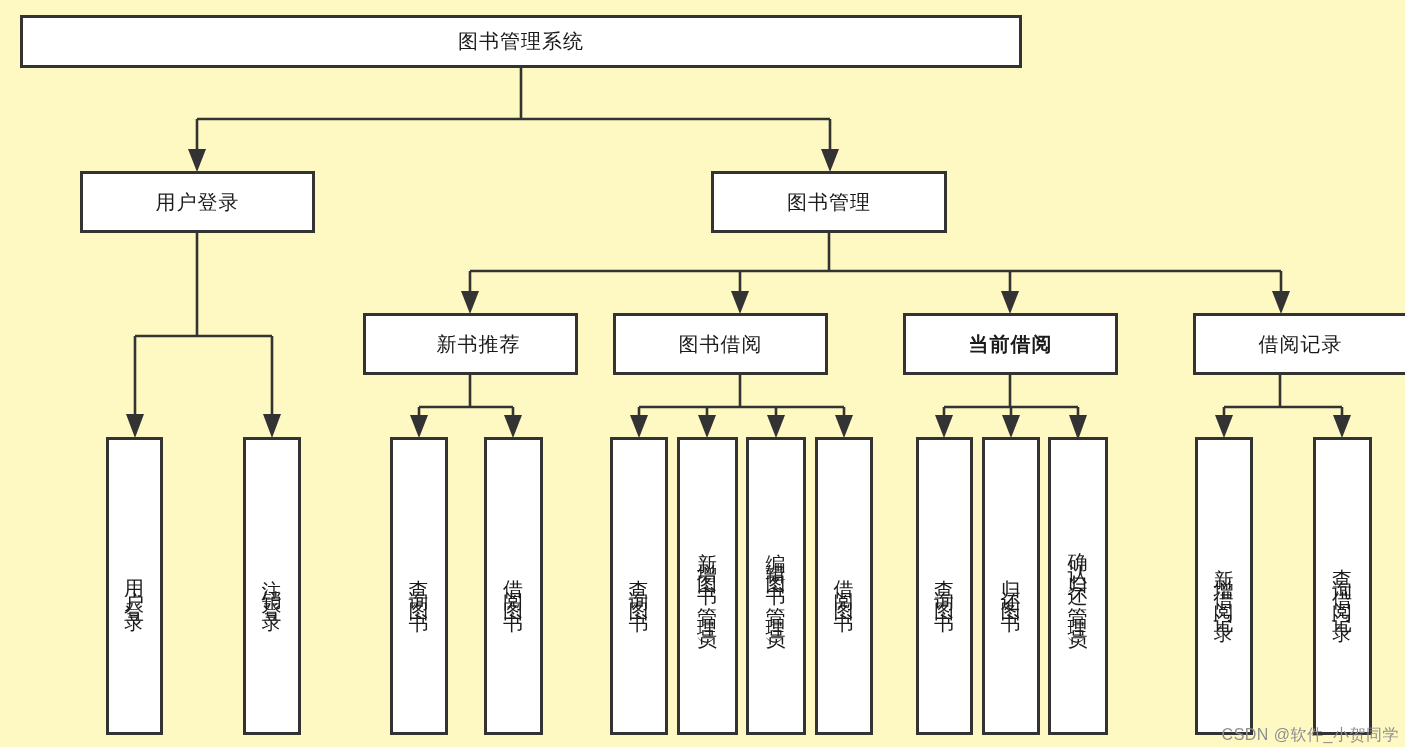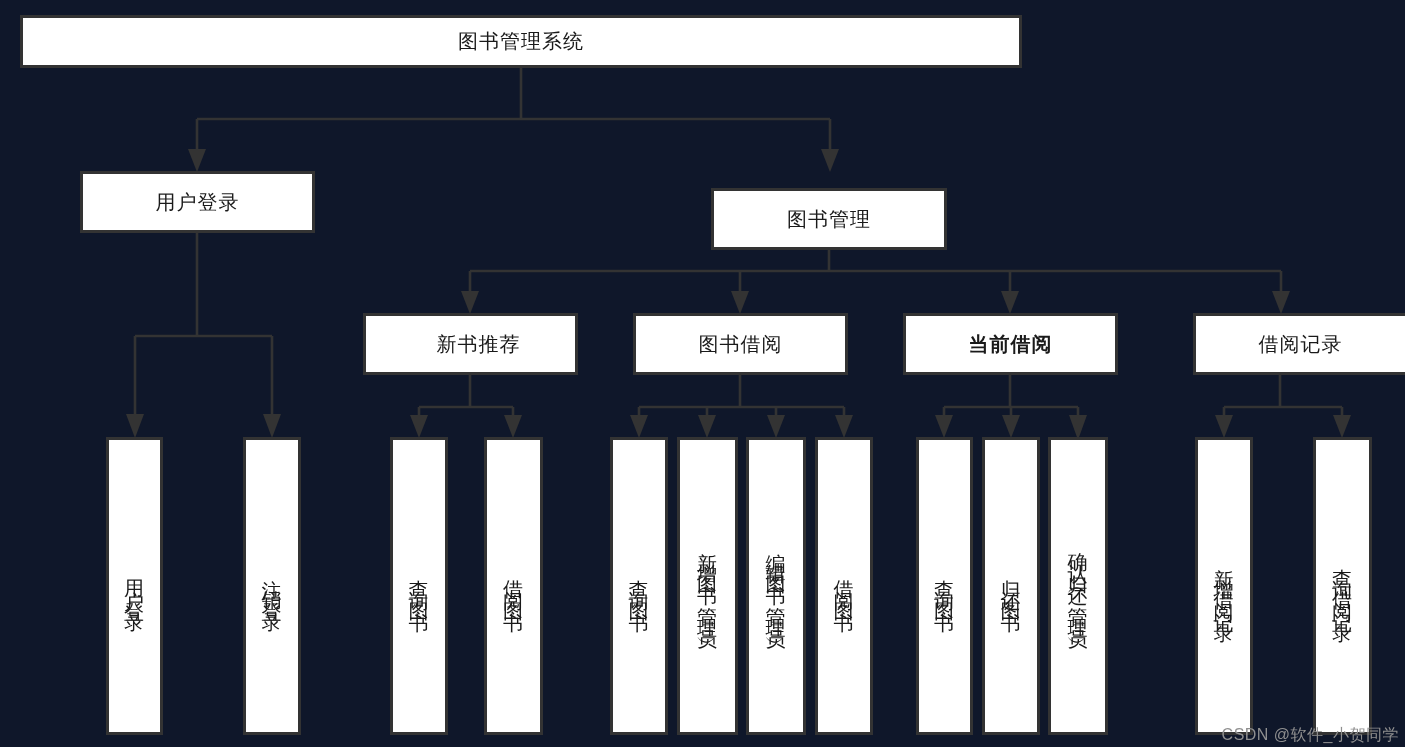--- a/index.html
+++ b/index.html
@@ -1,20 +1,20 @@
 <!DOCTYPE html>
 <html><head>
 <meta charset="utf-8">
 <style>
   html, body { margin: 0; padding: 0; background: #ffffff; }
   #canvas {
     position: relative;
     width: 1405px;
     height: 747px;
-    background: #0f172a;
+    background: #fef9c3;
     font-family: "Liberation Sans", "DejaVu Sans", sans-serif;
     overflow: hidden;
   }
   #connectors {
     position: absolute;
     left: 0; top: 0;
     width: 1405px; height: 747px;
     z-index: 1;
   }
   .node {
@@ -38,23 +38,23 @@
     text-orientation: mixed;
     font-size: 20px;
     letter-spacing: 11px;
     line-height: 1;
     top: 437px;
     height: 298px;
   }
   
   #n-root            { left: 20px;   top: 15px;  width: 1002px; height: 53px; }
   #n-user-login      { left: 80px;   top: 171px; width: 235px;  height: 62px; }
-  #n-book-mgmt       { left: 711px;  top: 188px; width: 236px;  height: 62px; }
+  #n-book-mgmt       { left: 711px;  top: 171px; width: 236px;  height: 62px; }
   #n-new-book        { left: 363px;  top: 313px; width: 215px;  height: 62px; padding-left: 16px; }
-  #n-book-borrow     { left: 633px;  top: 313px; width: 215px;  height: 62px; }
+  #n-book-borrow     { left: 613px;  top: 313px; width: 215px;  height: 62px; }
   #n-current-borrow  { left: 903px;  top: 313px; width: 215px;  height: 62px; font-weight: bold; }
   #n-borrow-record   { left: 1173px; top: 313px; width: 215px;  height: 62px; margin-left: 20px; }
   
   #l-user-login      { left: 106px;  width: 57px; }
   #l-logout          { left: 243px;  width: 58px; }
   #l-query-rec       { left: 390px;  width: 58px; }
   #l-borrow-rec      { left: 484px;  width: 59px; }
   #l-query-bb        { left: 610px;  width: 58px; }
   #l-add-book        { left: 677px;  width: 61px; }
   #l-edit-book       { left: 746px;  width: 60px; }

